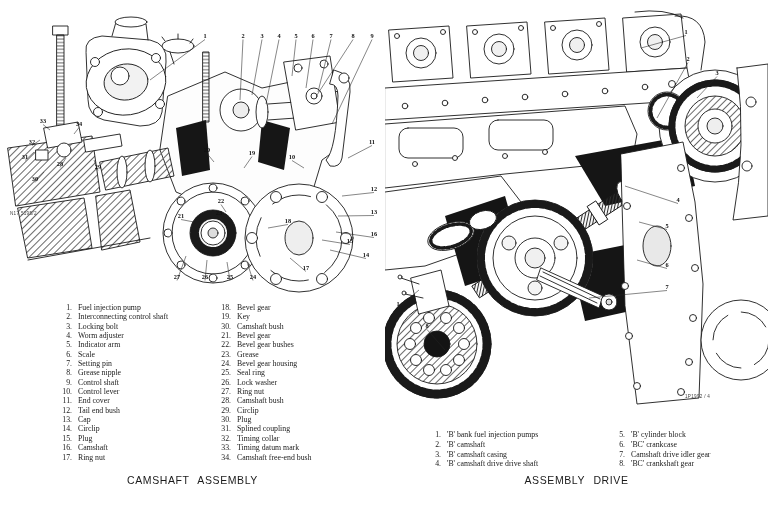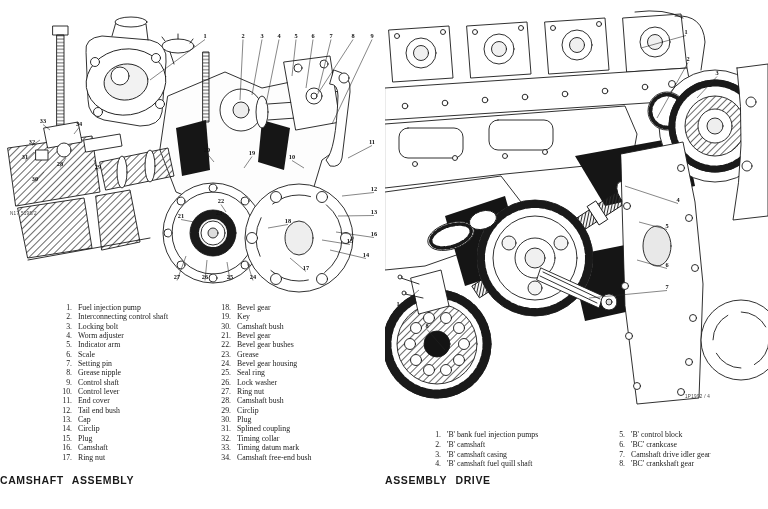--- a/index.html
+++ b/index.html
@@ -3,22 +3,22 @@
 <meta charset="utf-8">
 <style>
   html,body{margin:0;padding:0}
   body{width:768px;height:509px;background:#ffffff;position:relative;overflow:hidden;
        font-family:"Liberation Serif",serif;color:#1a1a1a}
   .fig{position:absolute}
   .parts{position:absolute;font-size:7.8px;line-height:9.35px}
   .parts.right-list{line-height:9.8px}
   .part-row{display:flex;white-space:nowrap}
   .part-num{width:17px;text-align:right;margin-right:6px;flex:none}
-  .caption{position:absolute;font-family:"Liberation Sans",sans-serif;font-weight:bold;
-           font-size:10.5px;letter-spacing:.6px;word-spacing:5px;}
+  .caption{position:absolute;font-family:"Liberation Sans",sans-serif;font-weight:normal;
+           font-size:10.5px;letter-spacing:.6px;word-spacing:5px;text-align:center}
   svg{display:block}
   svg .ink{stroke:#1a1a1a;stroke-width:.9;fill:none;stroke-linejoin:round;stroke-linecap:round}
   svg text.callout{font-family:"Liberation Serif",serif;font-weight:bold;font-size:6.3px;
                    fill:#111;text-anchor:middle;stroke:none}
   svg text.plate{font-family:"Liberation Sans",sans-serif;font-size:4.6px;fill:#444;
                  letter-spacing:.3px;stroke:none}
   svg .leader{stroke:#222;stroke-width:.55;fill:none}
 </style>
 </head>
 <body>
@@ -479,27 +479,27 @@
     <div class="part-row">
       <span class="part-num">2.</span>
       <span class="part-label">'B' camshaft</span>
     </div>
     <div class="part-row">
       <span class="part-num">3.</span>
       <span class="part-label">'B' camshaft casing</span>
     </div>
     <div class="part-row">
       <span class="part-num">4.</span>
-      <span class="part-label">'B' camshaft fuel quill shaft</span>
+      <span class="part-label">'B' camshaft drive drive shaft</span>
     </div>
   </div>
 <div id="parts-right-2" class="parts right-list" style="left:608px;top:430px">
     <div class="part-row">
       <span class="part-num">5.</span>
-      <span class="part-label">'B' control block</span>
+      <span class="part-label">'B' cylinder block</span>
     </div>
     <div class="part-row">
       <span class="part-num">6.</span>
       <span class="part-label">'BC' crankcase</span>
     </div>
     <div class="part-row">
       <span class="part-num">7.</span>
       <span class="part-label">Camshaft drive idler gear</span>
     </div>
     <div class="part-row">

